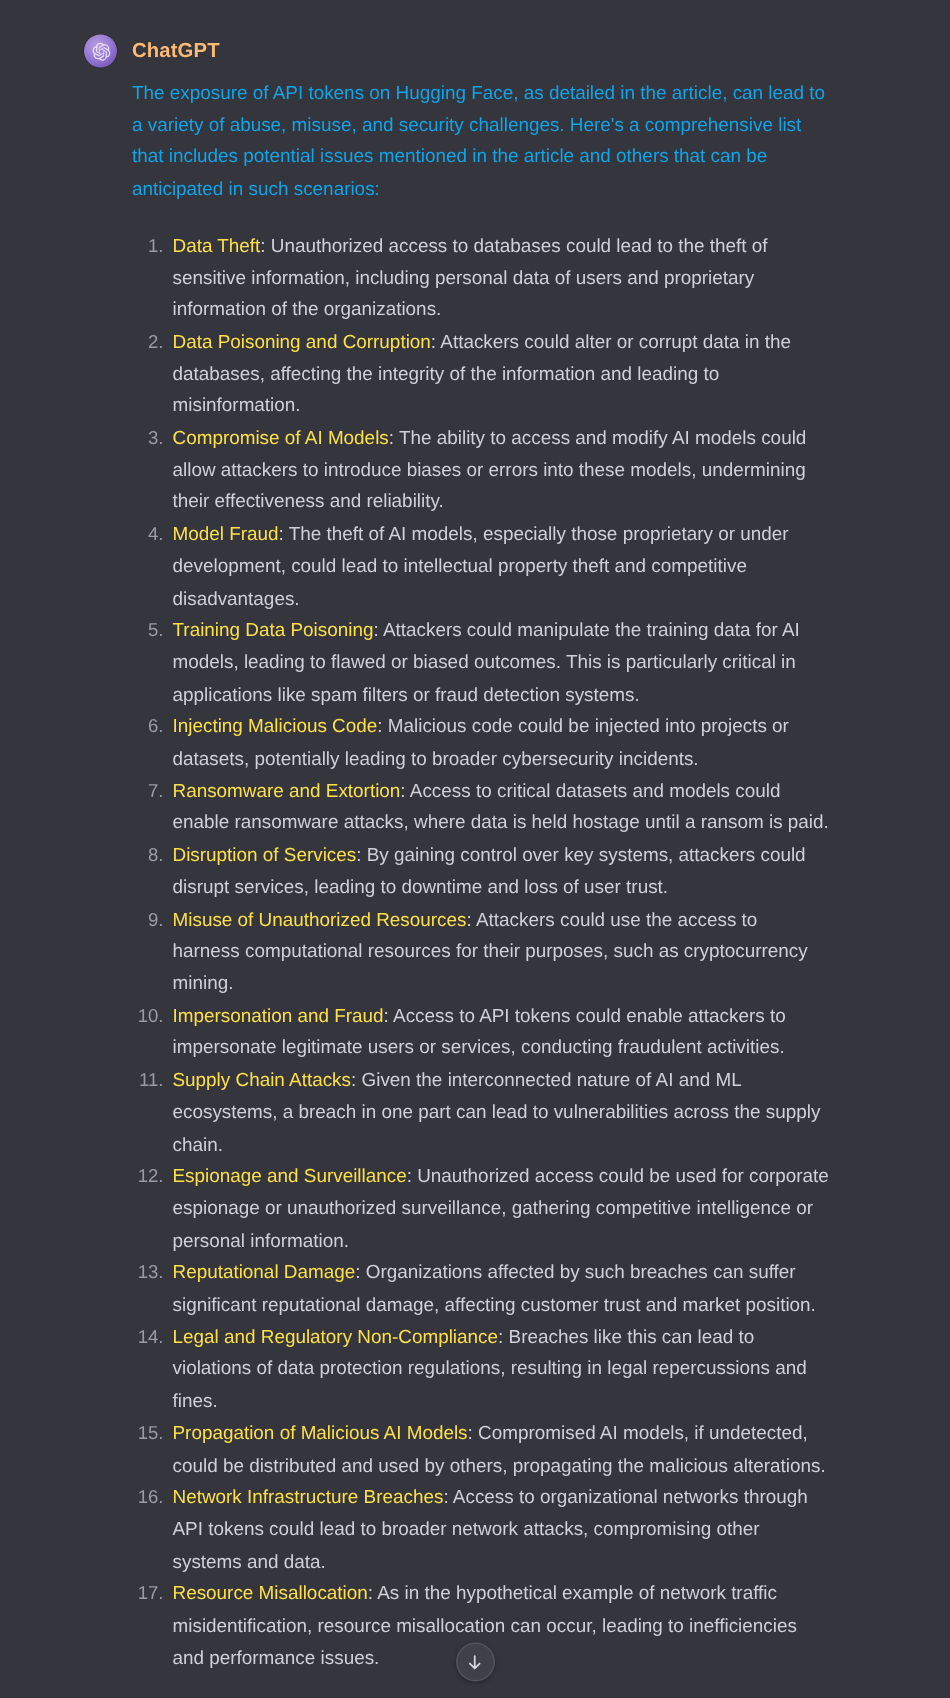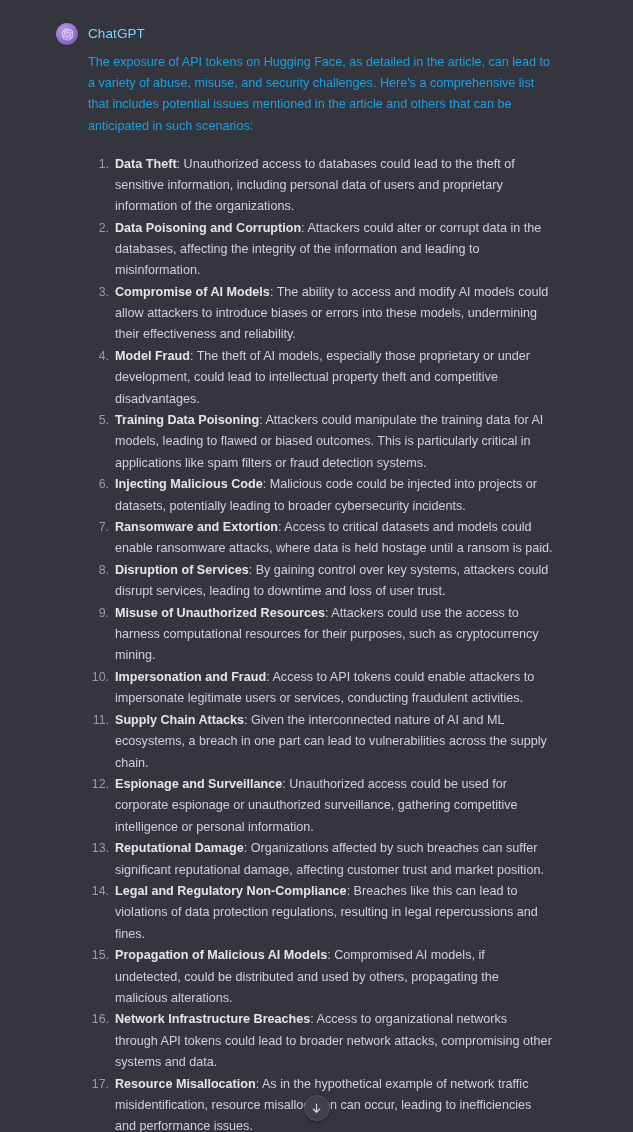--- a/index.html
+++ b/index.html
@@ -47,22 +47,22 @@
     display: flex;
     align-items: center;
     justify-content: center;
     box-shadow: 0 0 0 0.5px rgba(0,0,0,0.25);
   }
 
   .avatar svg { display: block; }
 
   .author-name {
     font-size: 13.5px;
-    font-weight: normal;
-    color: #7dd3fc;
+    font-weight: bold;
+    color: #fdba74;
     letter-spacing: 0.1px;
     line-height: 1;
   }
 
   .message-body {
     padding-left: 32px;
   }
 
   .intro-paragraph {
     font-size: 12.6px;
@@ -94,22 +94,22 @@
     left: 0;
     top: 0;
     width: 21px;
     text-align: right;
     color: #9b9ba6;
     font-size: 12.4px;
     line-height: 21.2px;
   }
 
   .risk-title {
-    font-weight: bold;
-    color: #e5e5e5;
+    font-weight: normal;
+    color: #fde047;
   }
 
   .scroll-down-button {
     position: absolute;
     left: 50%;
     transform: translateX(-50%);
     bottom: 11px;
     width: 26px;
     height: 26px;
     border-radius: 50%;

